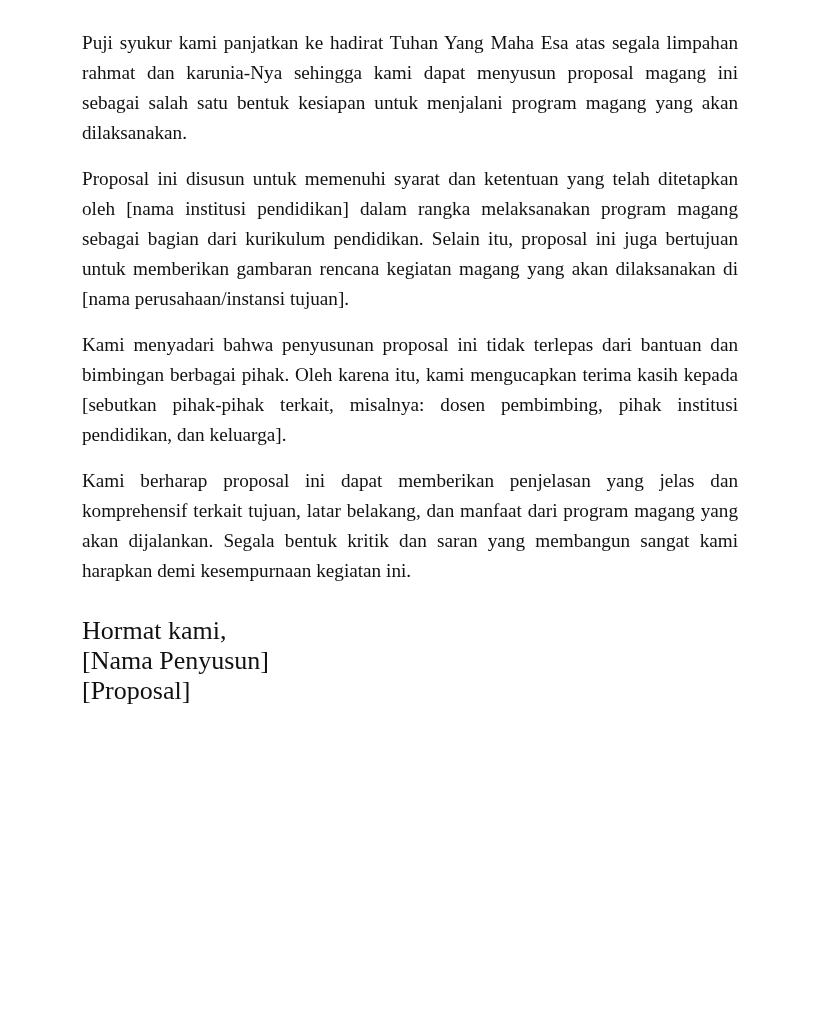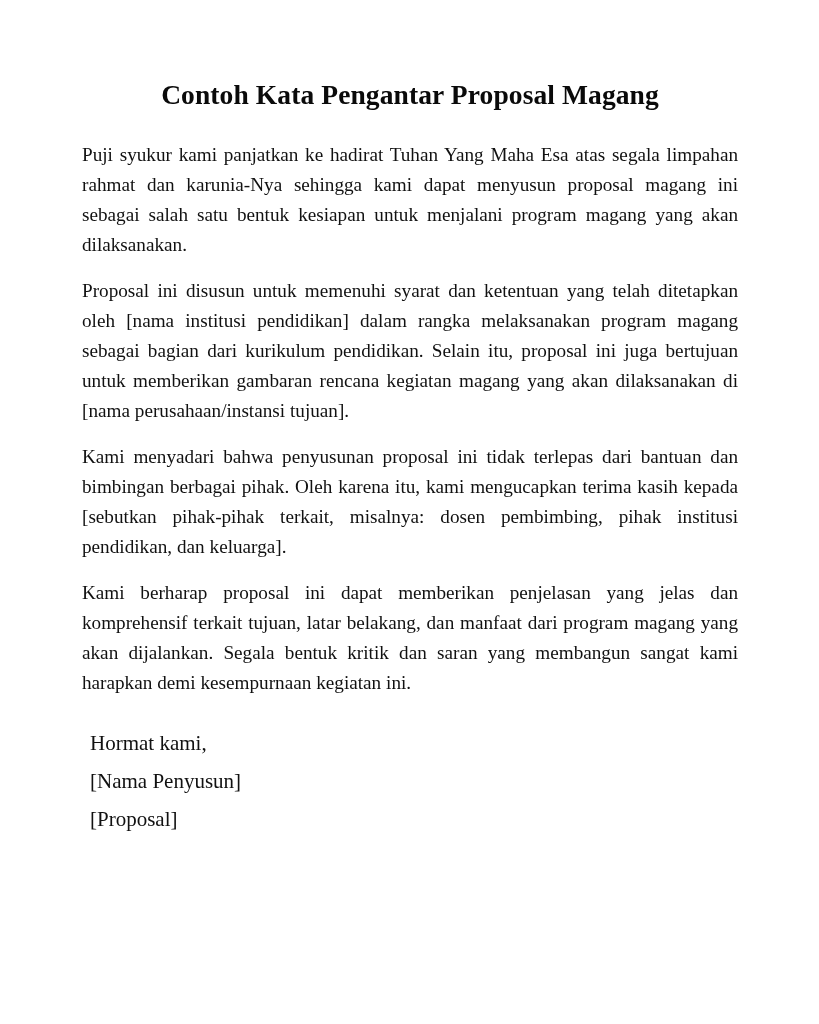--- a/index.html
+++ b/index.html
@@ -51,35 +51,34 @@
     -webkit-hyphens: none;
     word-spacing: 0.1px;
   }
   p.para:last-child {
     margin-bottom: 0;
   }
   .closing {
     margin-top: 30px;
   }
   .closing-line {
-    font-size: 21px;
+    font-size: 26px;
     line-height: 30px;
     text-align: left;
-    margin: 8px;
+    margin: 0;
     color: #111111;
     white-space: nowrap;
   }
 </style>
 </head>
 <body>
 
 <div class="page">
   <div class="content">
 
-    <h1 class="doc-title">Contoh Kata Pengantar Proposal Magang</h1>
 
     <div class="body-block">
       <p class="para">Puji syukur kami panjatkan ke hadirat Tuhan Yang Maha Esa atas segala limpahan rahmat dan karunia-Nya sehingga kami dapat menyusun proposal magang ini sebagai salah satu bentuk kesiapan untuk menjalani program magang yang akan dilaksanakan.</p>
       <p class="para">Proposal ini disusun untuk memenuhi syarat dan ketentuan yang telah ditetapkan oleh [nama institusi pendidikan] dalam rangka melaksanakan program magang sebagai bagian dari kurikulum pendidikan. Selain itu, proposal ini juga bertujuan untuk memberikan gambaran rencana kegiatan magang yang akan dilaksanakan di [nama perusahaan/instansi tujuan].</p>
       <p class="para">Kami menyadari bahwa penyusunan proposal ini tidak terlepas dari bantuan dan bimbingan berbagai pihak. Oleh karena itu, kami mengucapkan terima kasih kepada [sebutkan pihak-pihak terkait, misalnya: dosen pembimbing, pihak institusi pendidikan, dan keluarga].</p>
       <p class="para">Kami berharap proposal ini dapat memberikan penjelasan yang jelas dan komprehensif terkait tujuan, latar belakang, dan manfaat dari program magang yang akan dijalankan. Segala bentuk kritik dan saran yang membangun sangat kami harapkan demi kesempurnaan kegiatan ini.</p>
     </div>
 
     <div class="closing">
       <p class="closing-line">Hormat kami,</p>

